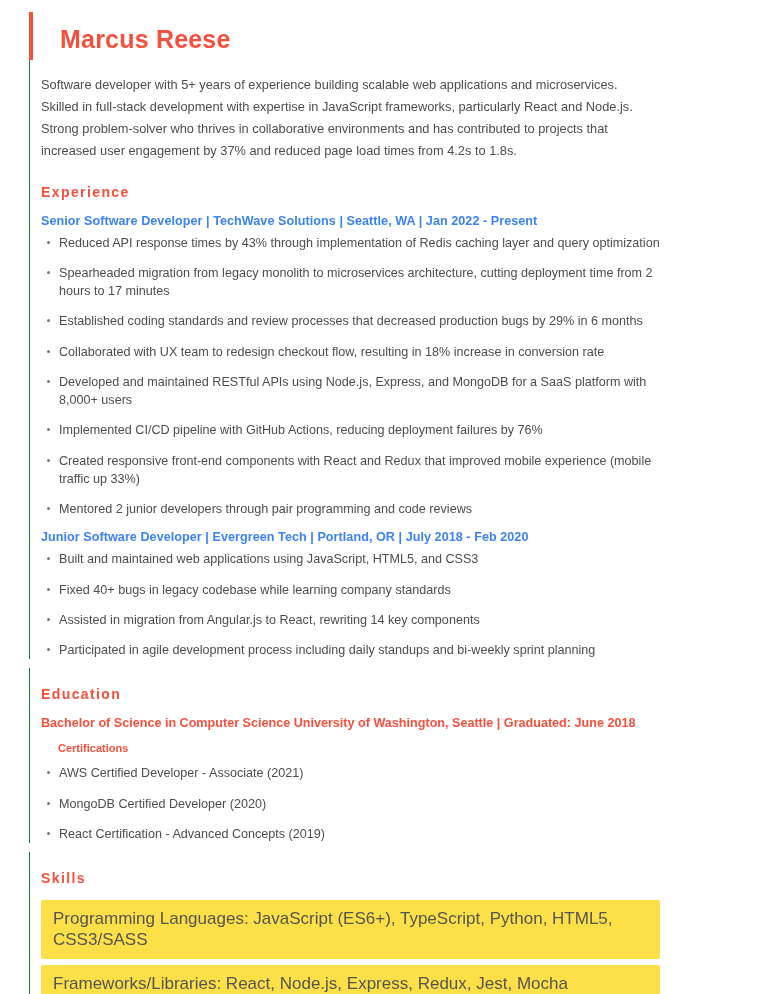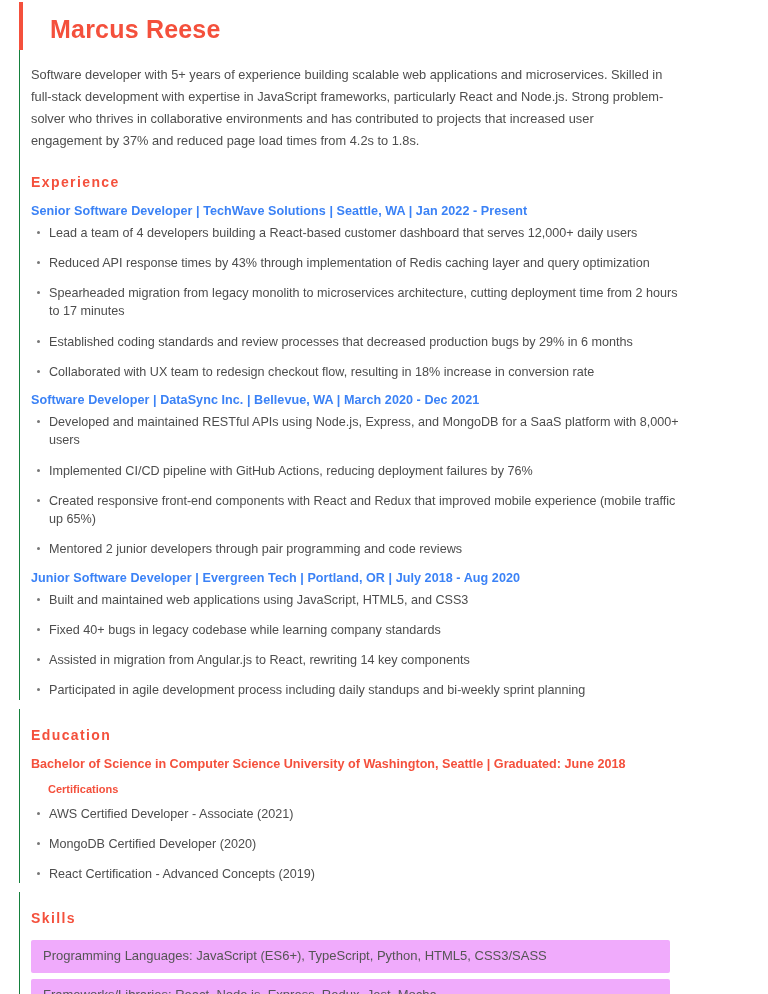--- a/index.html
+++ b/index.html
@@ -15,21 +15,21 @@
     font-family: "Liberation Sans", sans-serif;
     color: #4d4d4d;
     -webkit-font-smoothing: antialiased;
   }
 
   .page {
     position: relative;
     width: 692px;
     height: 994px;
     box-sizing: border-box;
-    padding: 2px;
+    padding: 12px;
   }
 
   
   .header {
     position: relative;
     padding: 14px 0 6px 28px;
     margin-left: 17px;
     border-left: 4px solid #f4503c;
   }
   .name {
@@ -118,22 +118,22 @@
   .cert-title {
     font-size: 11px;
     font-weight: bold;
     color: #f4503c;
     margin: 0 0 10px 17px;
   }
 
   
   .skills-list { margin-top: 2px; }
   .skill-row {
-    background: #f0abfc;
-    font-size: 13px;
+    background: #fde047;
+    font-size: 17px;
     color: #555555;
     padding: 8px 12px;
     margin: 0 20px 6px 0;
     border-radius: 2px;
     line-height: 1.25;
   }
 </style>
 </head>
 <body>
 
@@ -144,40 +144,38 @@
   </div>
 
   <div class="block summary">Software developer with 5+ years of experience building scalable web applications and microservices. Skilled in full-stack development with expertise in JavaScript frameworks, particularly React and Node.js. Strong problem-solver who thrives in collaborative environments and has contributed to projects that increased user engagement by 37% and reduced page load times from 4.2s to 1.8s.</div>
 
   <div class="block section">
     <div class="section-title">Experience</div>
 
     <div class="job">
       <div class="job-title">Senior Software Developer | TechWave Solutions | Seattle, WA | Jan 2022 - Present</div>
       <ul class="bullets">
-        <li>Lead a team of 4 developers building a React-based customer dashboard that serves 12,000+ daily users</li>
         <li>Reduced API response times by 43% through implementation of Redis caching layer and query optimization</li>
         <li>Spearheaded migration from legacy monolith to microservices architecture, cutting deployment time from 2 hours to 17 minutes</li>
         <li>Established coding standards and review processes that decreased production bugs by 29% in 6 months</li>
         <li>Collaborated with UX team to redesign checkout flow, resulting in 18% increase in conversion rate</li>
       </ul>
     </div>
 
     <div class="job">
-      <div class="job-title">Software Developer | DataSync Inc. | Bellevue, WA | March 2020 - Dec 2021</div>
       <ul class="bullets">
         <li>Developed and maintained RESTful APIs using Node.js, Express, and MongoDB for a SaaS platform with 8,000+ users</li>
         <li>Implemented CI/CD pipeline with GitHub Actions, reducing deployment failures by 76%</li>
-        <li>Created responsive front-end components with React and Redux that improved mobile experience (mobile traffic up 65%)</li>
+        <li>Created responsive front-end components with React and Redux that improved mobile experience (mobile traffic up 33%)</li>
         <li>Mentored 2 junior developers through pair programming and code reviews</li>
       </ul>
     </div>
 
     <div class="job">
-      <div class="job-title">Junior Software Developer | Evergreen Tech | Portland, OR | July 2018 - Aug 2020</div>
+      <div class="job-title">Junior Software Developer | Evergreen Tech | Portland, OR | July 2018 - Feb 2020</div>
       <ul class="bullets">
         <li>Built and maintained web applications using JavaScript, HTML5, and CSS3</li>
         <li>Fixed 40+ bugs in legacy codebase while learning company standards</li>
         <li>Assisted in migration from Angular.js to React, rewriting 14 key components</li>
         <li>Participated in agile development process including daily standups and bi-weekly sprint planning</li>
       </ul>
     </div>
   </div>
 
   <div class="block section">

